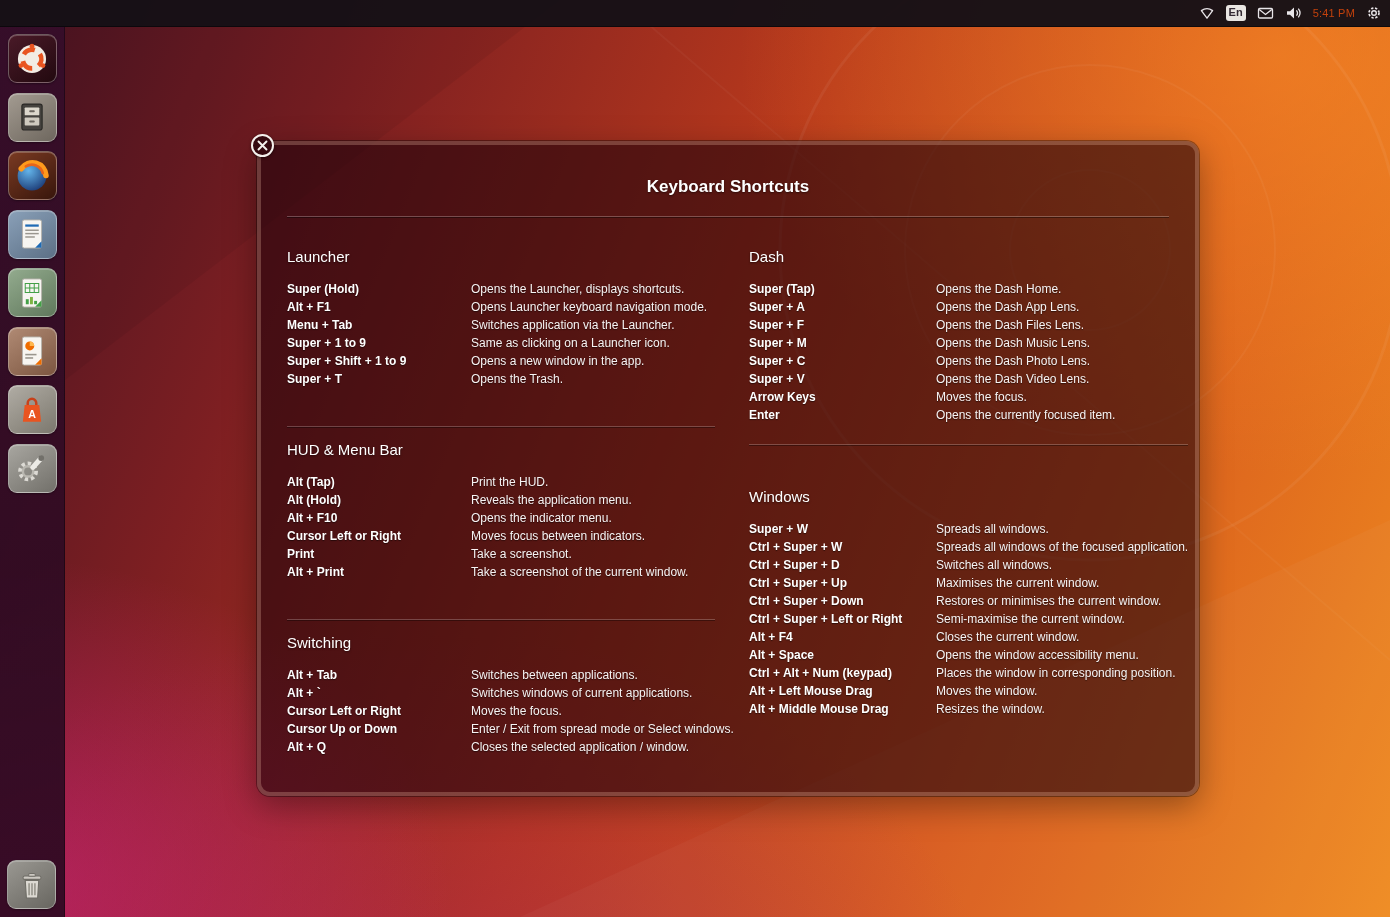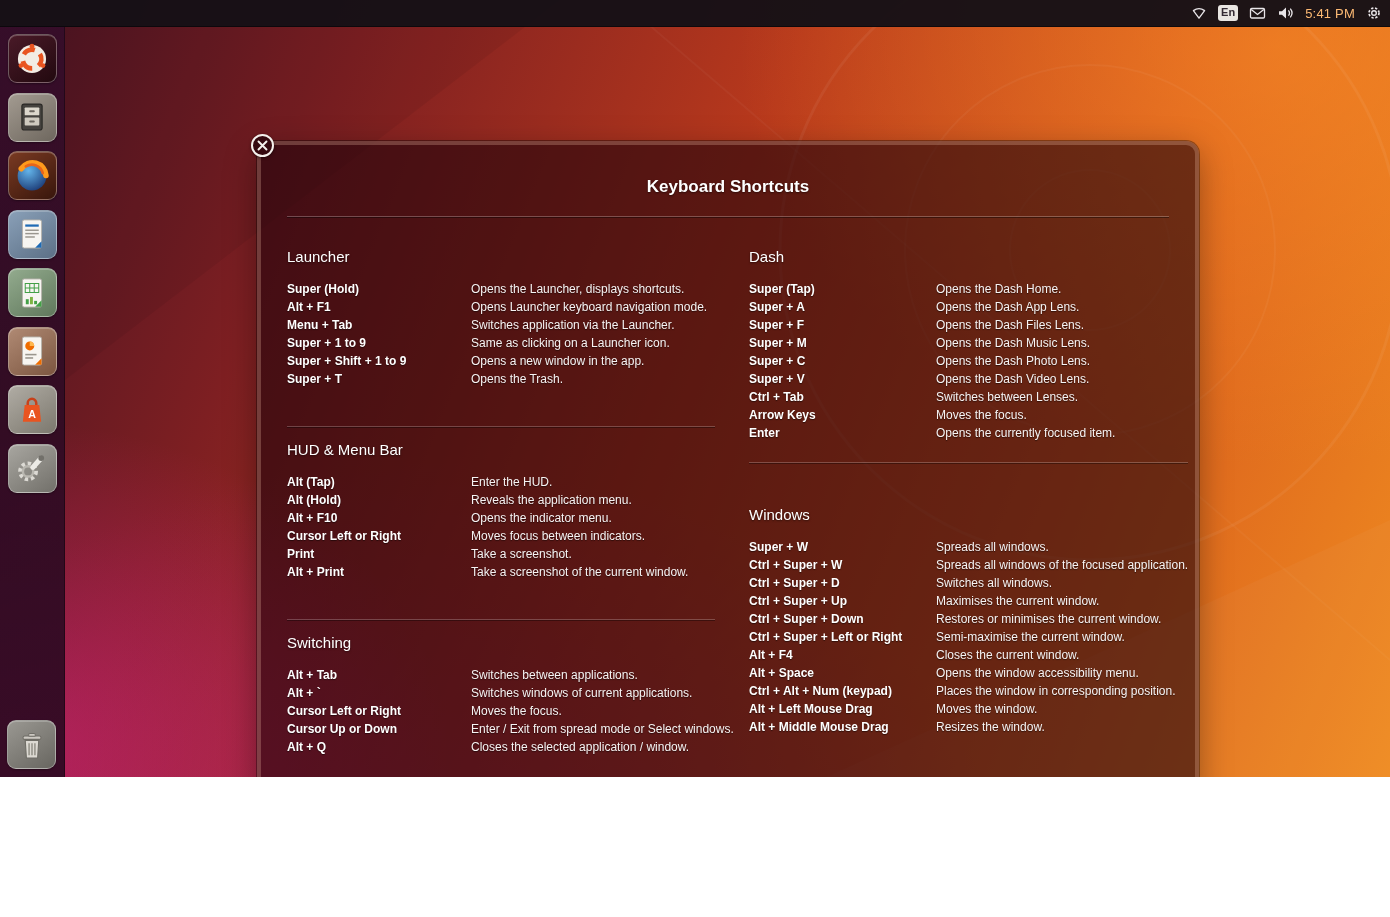--- a/index.html
+++ b/index.html
@@ -1,19 +1,19 @@
 <!DOCTYPE html>
 <html><head>
 <meta charset="utf-8">
 <style>
   * { margin:0; padding:0; box-sizing:border-box; }
   html,body { width:1390px; height:917px; overflow:hidden; font-family:"Liberation Sans", sans-serif; }
 
   .desktop {
-    position:relative; width:1390px; height:777px; overflow:hidden;
+    position:relative; width:1390px; height:917px; overflow:hidden;
     background:
       radial-gradient(900px 700px at 92% 6%, rgba(255,150,40,0.50), rgba(255,150,40,0) 60%),
       radial-gradient(820px 620px at 0% 98%, rgba(214,36,128,0.62), rgba(214,36,128,0) 55%),
       radial-gradient(1000px 760px at 30% 118%, rgba(164,30,96,0.50), rgba(164,30,96,0) 60%),
       linear-gradient(112deg, #451322 0%, #7e1f22 22%, #b8391c 48%, #d85a1d 72%, #ef8b20 100%);
   }
   .wallpattern { position:absolute; inset:0; pointer-events:none; }
 
   
   .top-panel {
@@ -22,21 +22,21 @@
     border-bottom:1px solid rgba(0,0,0,0.45);
     display:flex; align-items:center; justify-content:flex-end;
     z-index:50; color:#ece9ec;
   }
   .tray { display:flex; align-items:center; gap:11px; padding-right:8px; }
   .tray-icon { display:flex; align-items:center; justify-content:center; height:27px; cursor:default; }
   .en-box {
     background:#e9e6e2; color:#332a33; font-size:11px; font-weight:bold;
     border-radius:3px; padding:1px 3px 2px; line-height:13px;
   }
-  .clock { font-size:13px; color:#fdba74; letter-spacing:0.2px; }
+  .clock { font-size:11px; color:#c2410c; letter-spacing:0.2px; }
 
   
   .launcher {
     position:absolute; top:27px; left:0; bottom:0; width:65px;
     background:linear-gradient(rgba(52,13,42,0.88), rgba(38,8,30,0.88));
     border-right:1px solid rgba(0,0,0,0.35);
     padding-top:7px; z-index:40;
   }
   .tile {
     width:49px; height:49px; margin:0 auto 9.5px; border-radius:9px;
@@ -284,21 +284,21 @@
             <div class="shortcut-row">
               <div class="keys">Super + T</div>
               <div class="desc">Opens the Trash.</div>
             </div>
           </div>
           <div class="section-divider"></div>
           <div class="shortcut-section">
             <div class="section-title">HUD &amp; Menu Bar</div>
             <div class="shortcut-row">
               <div class="keys">Alt (Tap)</div>
-              <div class="desc">Enter the HUD.</div>
+              <div class="desc">Print the HUD.</div>
             </div>
             <div class="shortcut-row">
               <div class="keys">Alt (Hold)</div>
               <div class="desc">Reveals the application menu.</div>
             </div>
             <div class="shortcut-row">
               <div class="keys">Alt + F10</div>
               <div class="desc">Opens the indicator menu.</div>
             </div>
             <div class="shortcut-row">
@@ -360,24 +360,20 @@
             </div>
             <div class="shortcut-row">
               <div class="keys">Super + C</div>
               <div class="desc">Opens the Dash Photo Lens.</div>
             </div>
             <div class="shortcut-row">
               <div class="keys">Super + V</div>
               <div class="desc">Opens the Dash Video Lens.</div>
             </div>
             <div class="shortcut-row">
-              <div class="keys">Ctrl + Tab</div>
-              <div class="desc">Switches between Lenses.</div>
-            </div>
-            <div class="shortcut-row">
               <div class="keys">Arrow Keys</div>
               <div class="desc">Moves the focus.</div>
             </div>
             <div class="shortcut-row">
               <div class="keys">Enter</div>
               <div class="desc">Opens the currently focused item.</div>
             </div>
           </div>
           <div class="section-divider"></div>
           <div class="shortcut-section">

